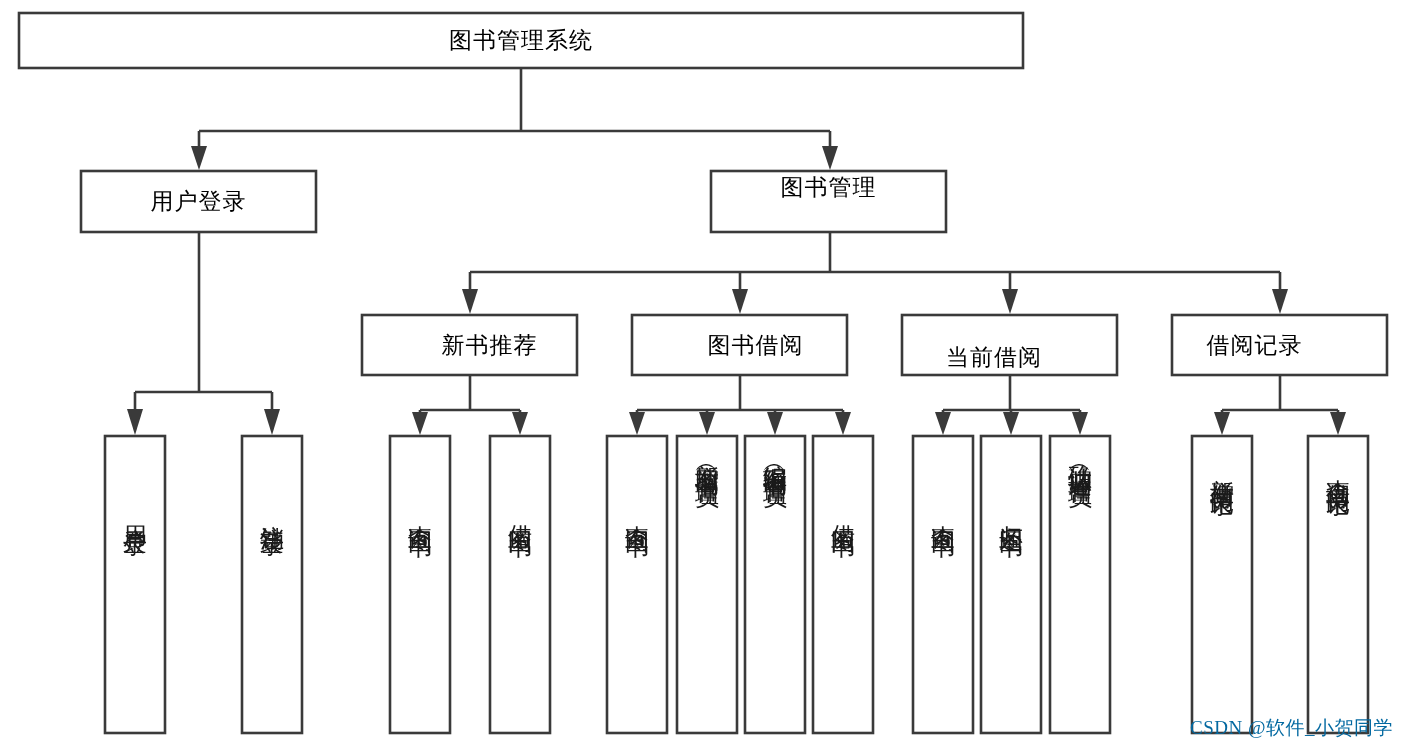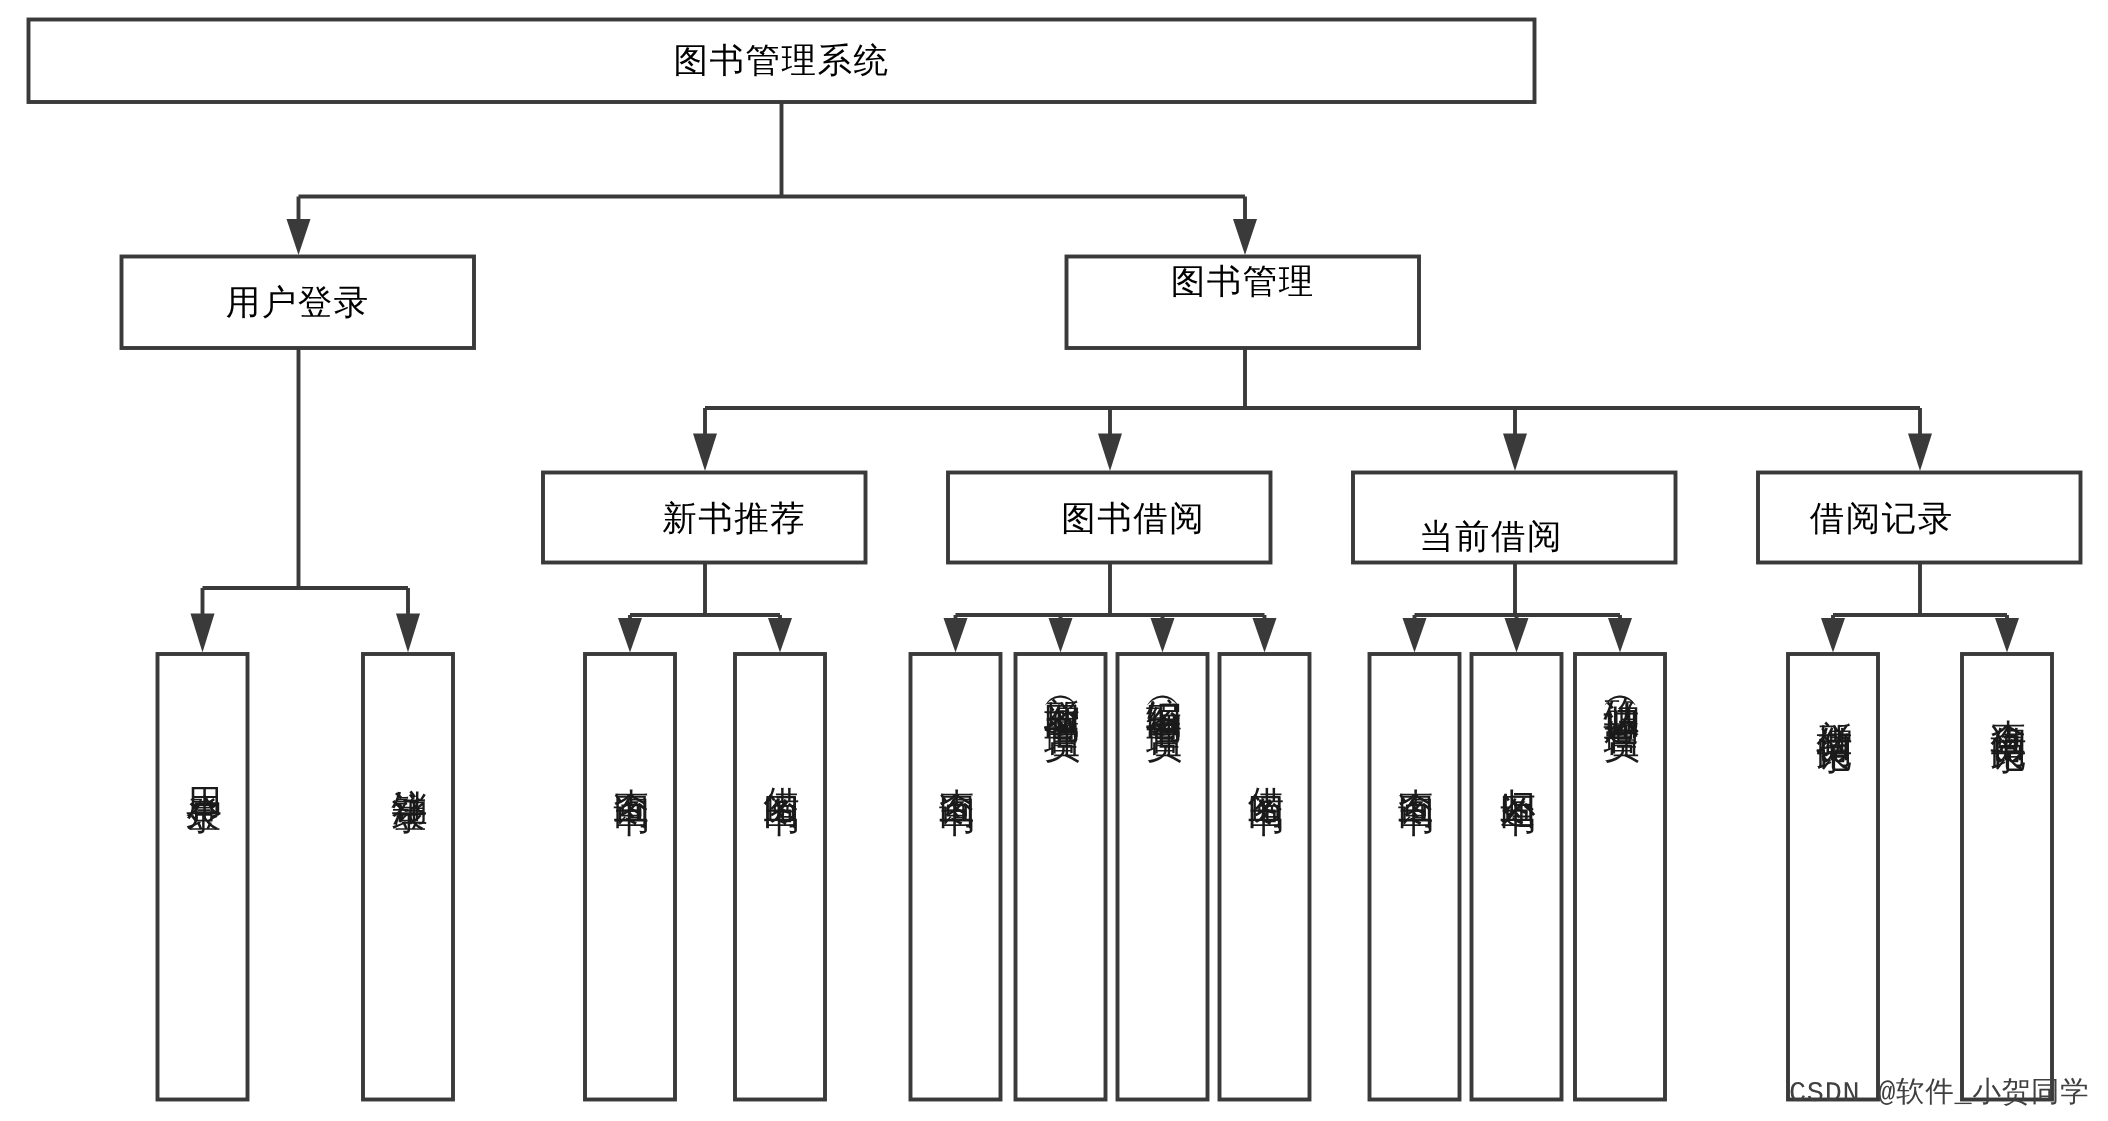--- a/index.html
+++ b/index.html
@@ -46,23 +46,23 @@
     stroke-width: 2.6;
     fill: none;
   }
   .arrow-head {
     fill: #3a3a3a;
   }
   .watermark {
     position: absolute;
     right: 12px;
     bottom: 6px;
-    font-family: Liberation Mono, monospace;
+    font-family: Liberation Serif, serif;
     font-size: 19px;
-    color: #404040;
+    color: #0369a1;
     white-space: nowrap;
     letter-spacing: 0.5px;
   }
   .box-title-html {
     position: absolute;
     display: flex;
     align-items: center;
     justify-content: center;
     font-size: 23px;
     color: #000000;

